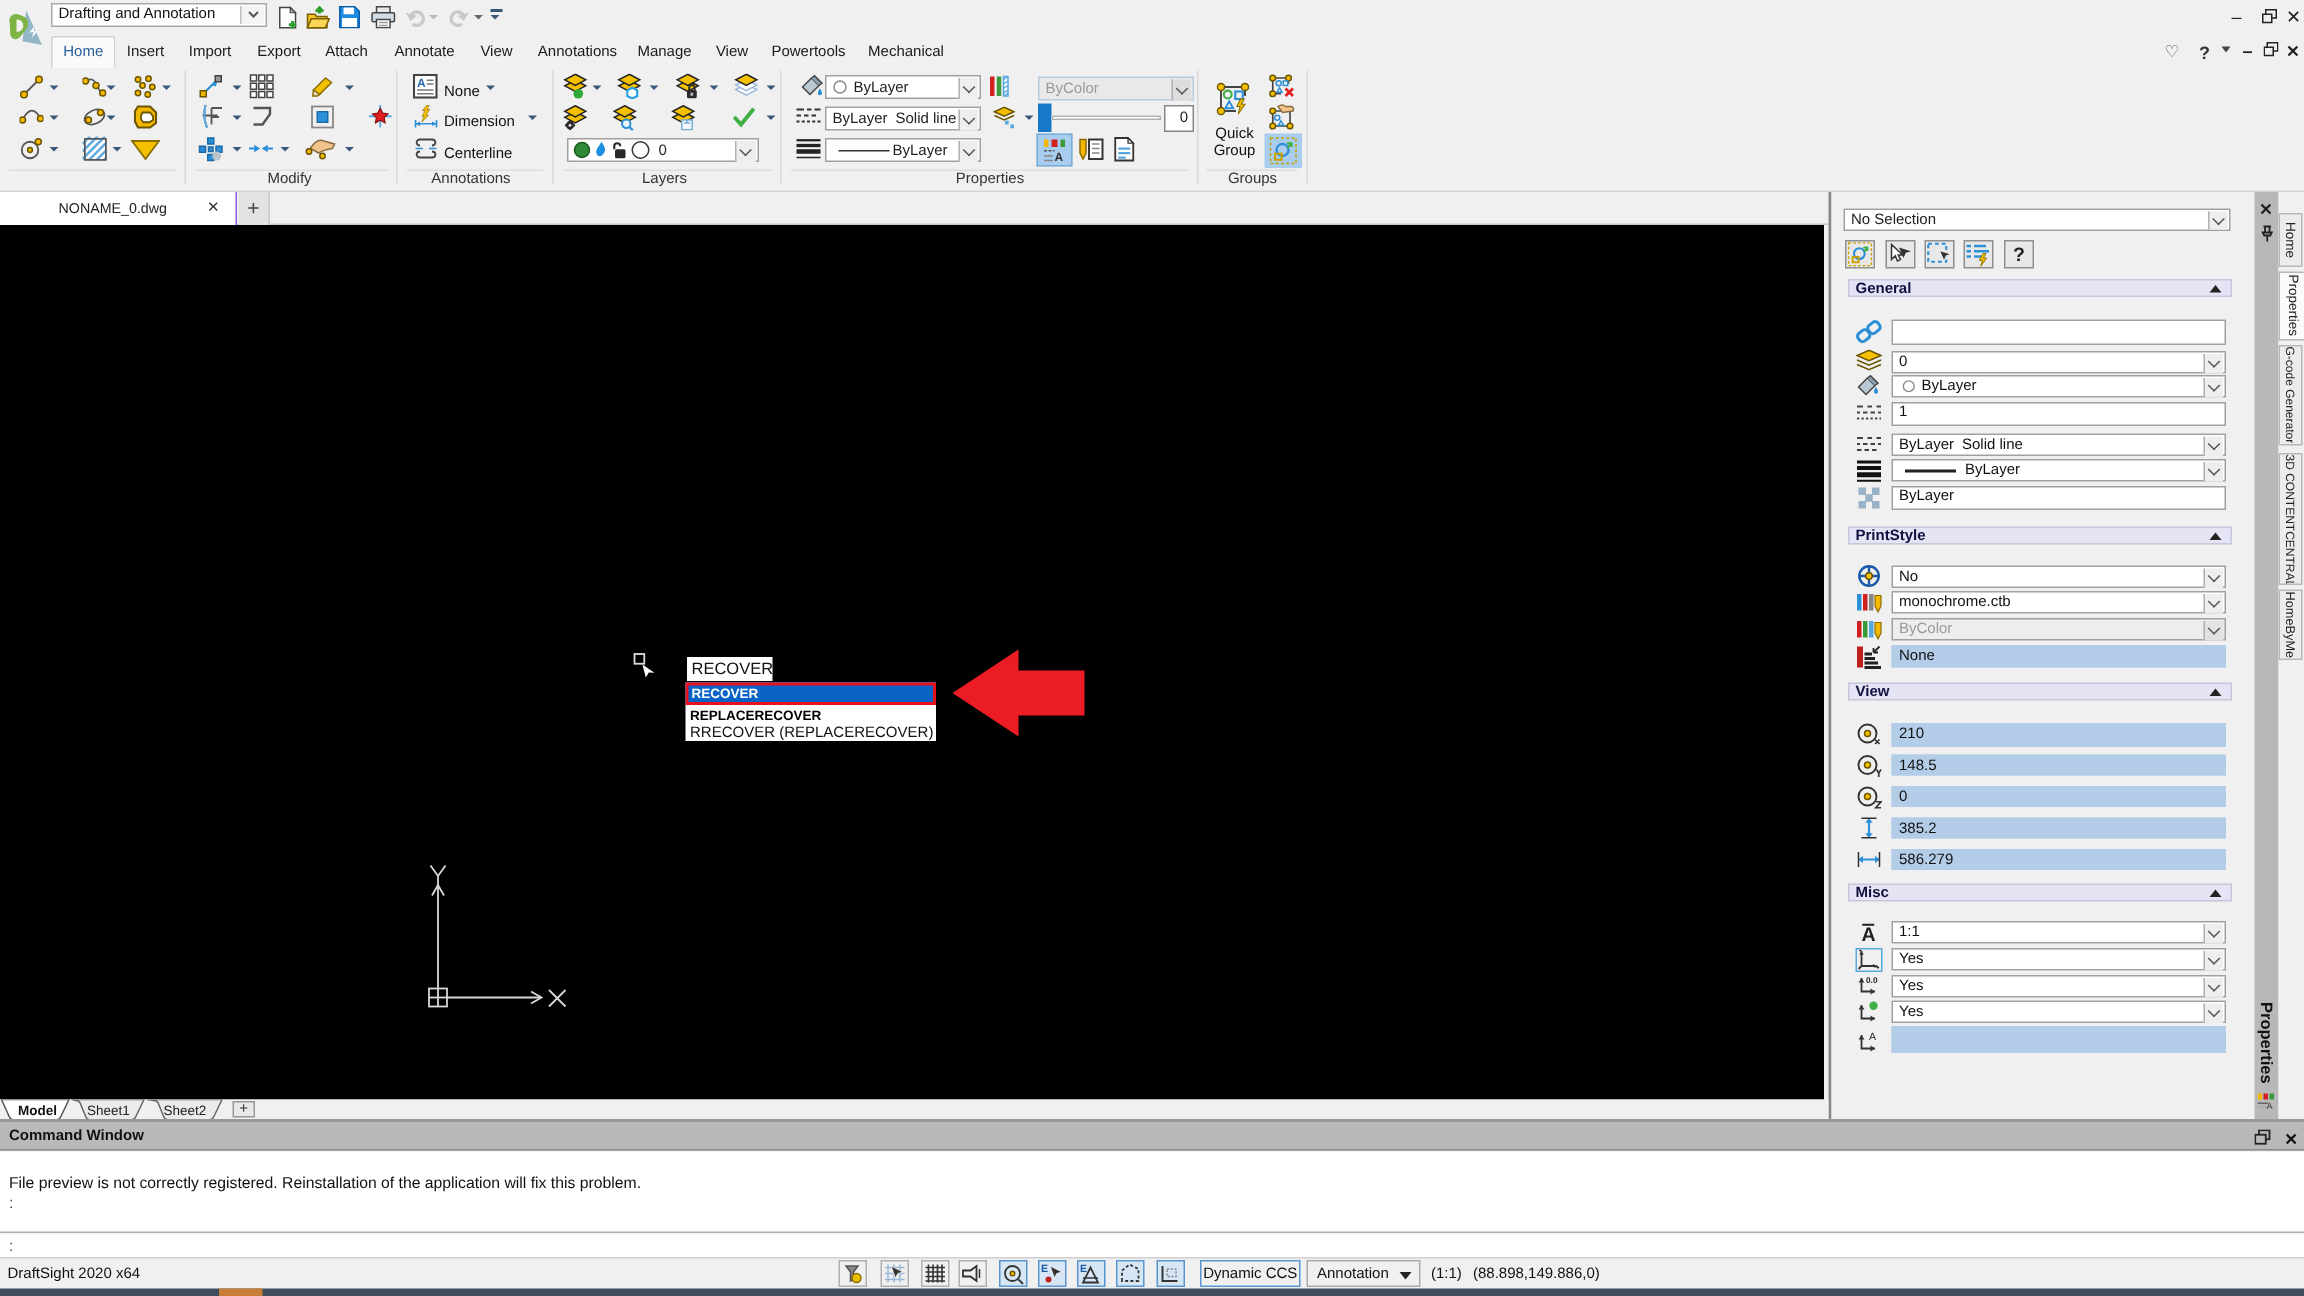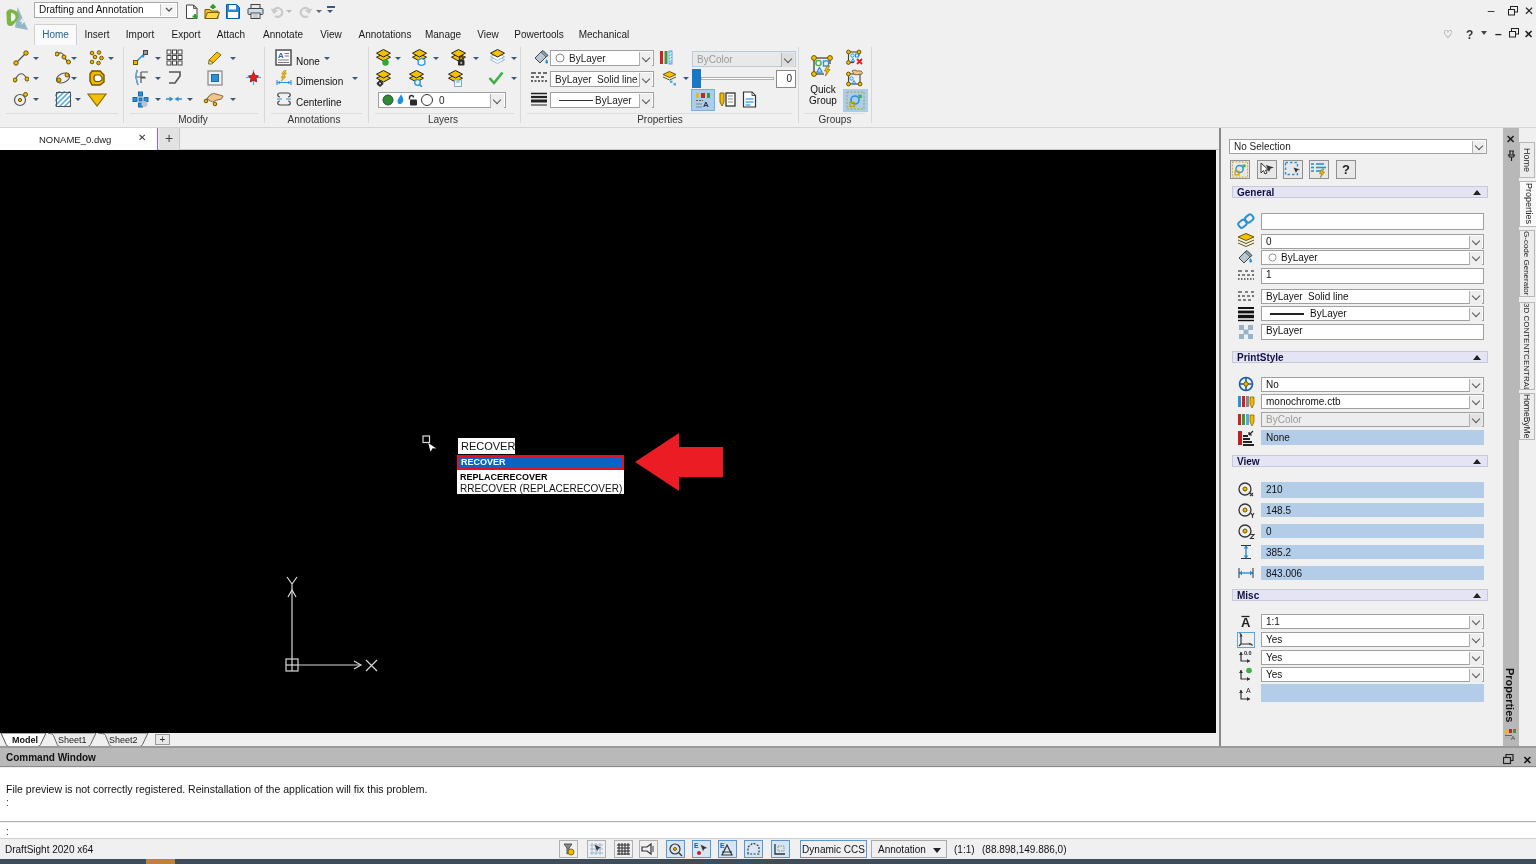--- a/index.html
+++ b/index.html
@@ -769,21 +769,21 @@
         <line x1="4" y1="1.5" x2="14" y2="1.5" stroke="#333"></line>
         <line x1="4" y1="14.5" x2="14" y2="14.5" stroke="#333"></line>
       </svg></div>
 <div class="pfield blue" style="top:545px; height:14px; line-height:13px;">385.2</div>
 <div class="picon" style="top:565px;"><svg width="18" height="16" viewBox="0 0 18 16">
         <line x1="2" y1="8" x2="16" y2="8" stroke="#2b90d8" stroke-width="1.4"></line>
         <path d="M2 8 l3 -2.5 v5 z M16 8 l-3 -2.5 v5 z" fill="#2b90d8"></path>
         <line x1="2" y1="3" x2="2" y2="13" stroke="#333"></line>
         <line x1="16" y1="3" x2="16" y2="13" stroke="#333"></line>
       </svg></div>
-<div class="pfield blue" style="top:566px; height:14px; line-height:13px;">843.006</div>
+<div class="pfield blue" style="top:566px; height:14px; line-height:13px;">586.279</div>
 
 <div class="sechdr" style="top:589px;">Misc<span class="tri"></span></div>
 <div class="picon" style="top:614px;"><svg width="18" height="16" viewBox="0 0 18 16">
         <text x="4" y="13" font-size="13" font-weight="bold" fill="#222" font-family="Liberation Sans">A</text>
         <line x1="4.5" y1="2.5" x2="12.5" y2="2.5" stroke="#222" stroke-width="1.3"></line>
       </svg></div>
 <div class="pfield" style="top:614px; height:15px; line-height:13px;">1:1<span class="pdd" style="height:13px;"></span></div>
 <div class="picon" style="top:632px; border:1px solid #58a8e0; width:18px; height:16px;"><svg width="16" height="14" viewBox="0 0 16 14">
         <path d="M3 1 v10 h10 M3 11 l-2 2 M3 1 l-1.5 -0.5 M13 11 l1.5 1.5" stroke="#333" stroke-width="1.2" fill="none"></path>
         <path d="M3 1 l-1.5 2.5 h3 z" fill="#333"></path>

